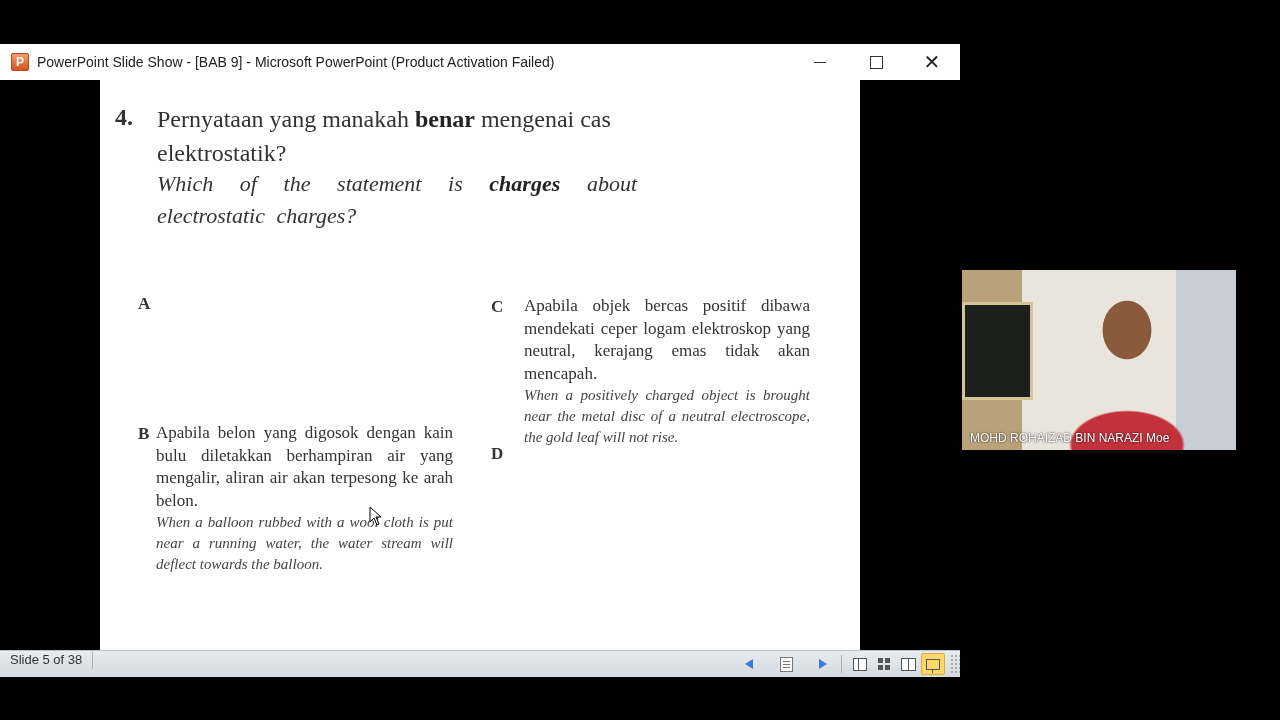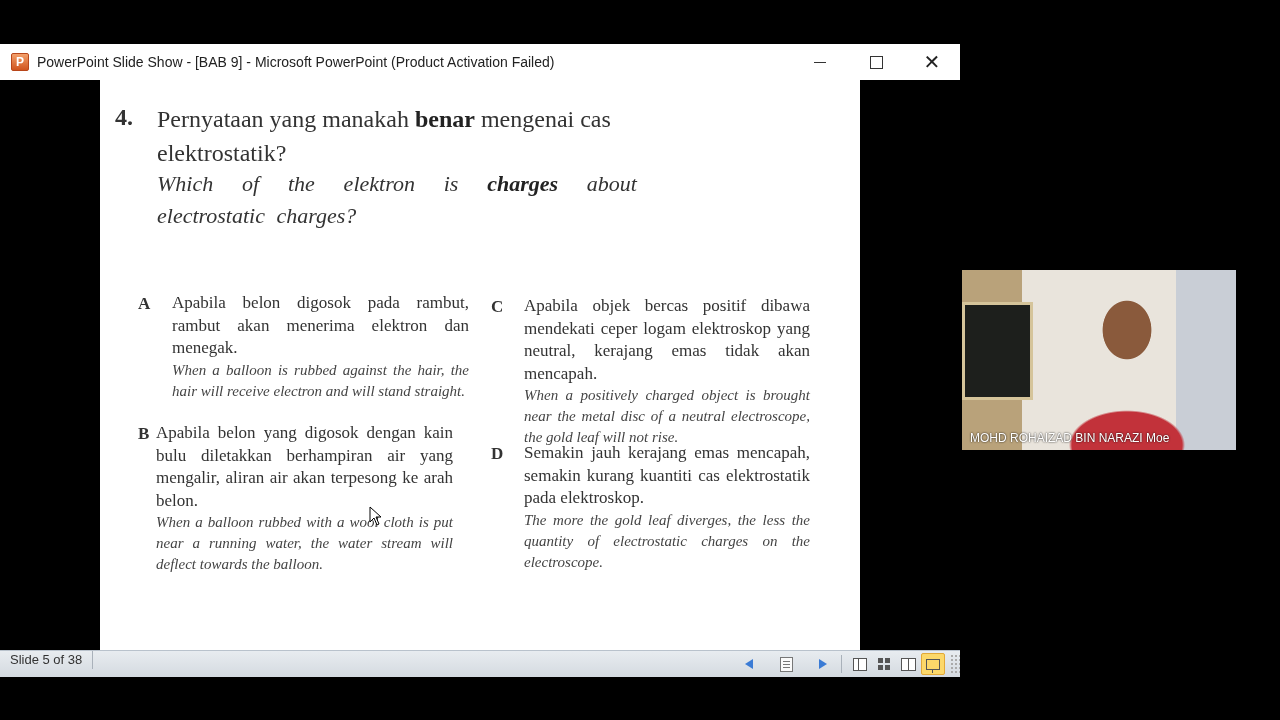--- a/index.html
+++ b/index.html
@@ -72,45 +72,37 @@
       <div class="win-btn">
           <span class="close-glyph">✕</span>
         </div>
     </div>
   </div>
 
   <div class="slide-area">
     <div class="slide">
       <div class="q-num">4.</div>
       <div class="q-malay"><span>Pernyataan yang manakah </span><b>benar</b><span> mengenai cas elektrostatik?</span></div>
-      <div class="q-english"><span>Which of the elektron is </span><b>charges</b><span> about electrostatic charges?</span></div>
+      <div class="q-english"><span>Which of the statement is </span><b>charges</b><span> about electrostatic charges?</span></div>
 
       <div class="opt-letter" style="left:38px;top:214px;">A</div>
-      <div class="opt-body" style="left:72px;top:212px;">
-        <div class="opt-malay">Apabila belon digosok pada rambut, rambut akan menerima elektron dan menegak.</div>
-        <div class="opt-english">When a balloon is rubbed against the hair, the hair will receive electron and will stand straight.</div>
-      </div>
 
       <div class="opt-letter" style="left:38px;top:344px;">B</div>
       <div class="opt-body" style="left:56px;top:342px;">
         <div class="opt-malay">Apabila belon yang digosok dengan kain bulu diletakkan berhampiran air yang mengalir, aliran air akan terpesong ke arah belon.</div>
         <div class="opt-english">When a balloon rubbed with a wool cloth is put near a running water, the water stream will deflect towards the balloon.</div>
       </div>
 
       <div class="opt-letter" style="left:391px;top:217px;">C</div>
       <div class="opt-body" style="left:424px;top:215px;width:286px;">
         <div class="opt-malay">Apabila objek bercas positif dibawa mendekati ceper logam elektroskop yang neutral, kerajang emas tidak akan mencapah.</div>
         <div class="opt-english">When a positively charged object is brought near the metal disc of a neutral electroscope, the gold leaf will not rise.</div>
       </div>
 
       <div class="opt-letter" style="left:391px;top:364px;">D</div>
-      <div class="opt-body" style="left:424px;top:362px;width:286px;">
-        <div class="opt-malay">Semakin jauh kerajang emas mencapah, semakin kurang kuantiti cas elektrostatik pada elektroskop.</div>
-        <div class="opt-english">The more the gold leaf diverges, the less the quantity of electrostatic charges on the electroscope.</div>
-      </div>
     </div>
   </div>
 
   <div class="statusbar">
     <span class="slide-counter">Slide 5 of 38</span>
     <div class="status-controls">
       <div class="sb-btn">
           <span class="arrow-left"></span>
         </div>
       <div class="sb-btn" style="margin-left:14px;">

